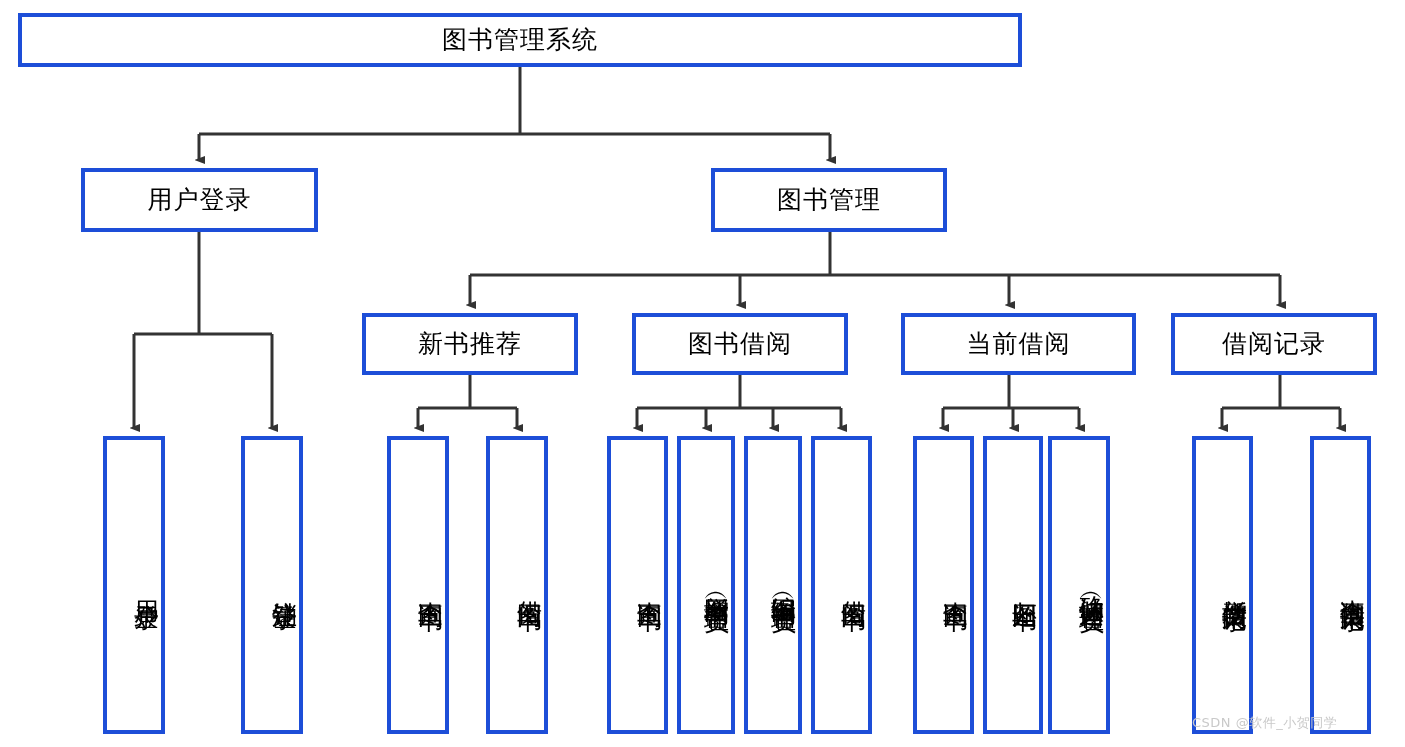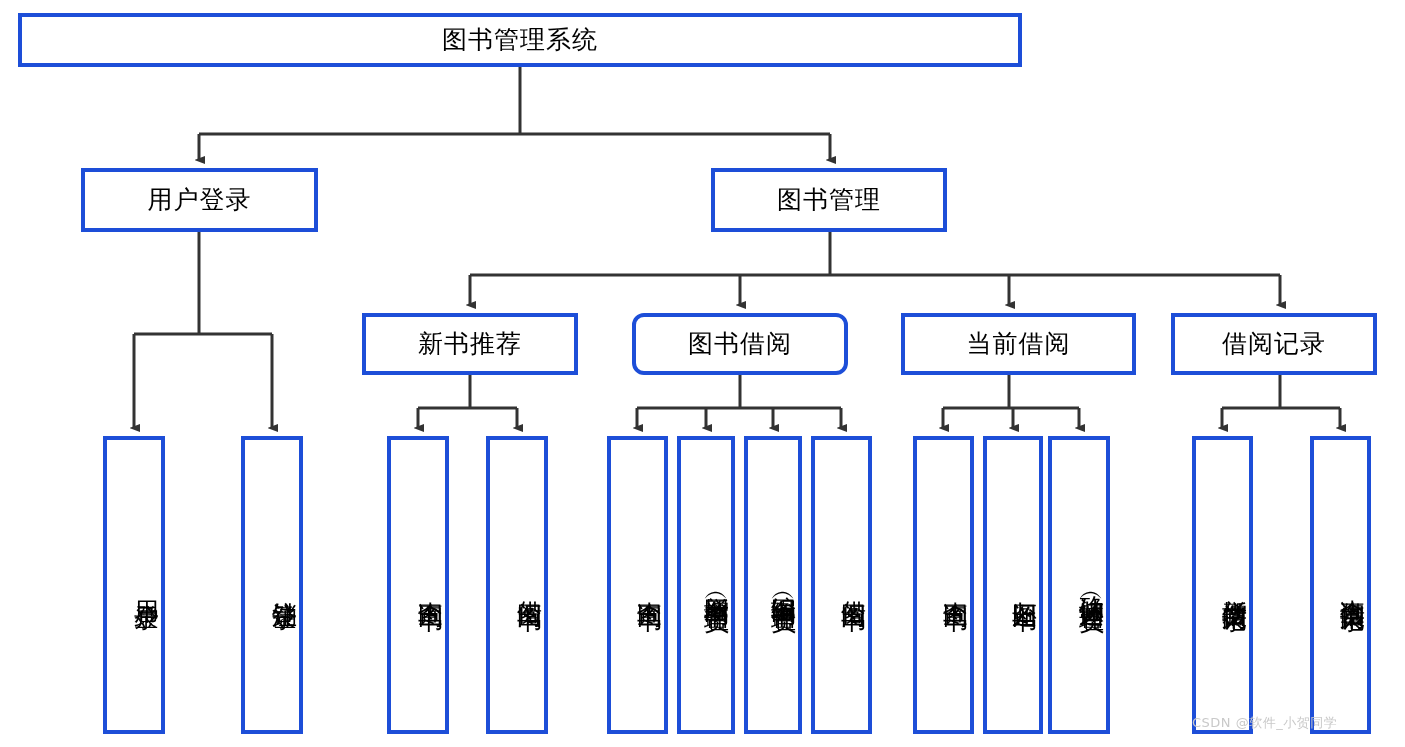--- a/index.html
+++ b/index.html
@@ -129,21 +129,21 @@
   <div class="node horiz" style="left:81px; top:168px; width:237px; height:64px;">
     <span>用户登录</span>
   </div>
   <div class="node horiz" style="left:711px; top:168px; width:236px; height:64px;">
     <span>图书管理</span>
   </div>
 
   <div class="node horiz" style="left:362px; top:313px; width:216px; height:62px;">
     <span>新书推荐</span>
   </div>
-  <div class="node horiz" style="left:632px; top:313px; width:216px; height:62px;border-radius:12px;">
+  <div class="node horiz" style="left:632px; top:313px; width:216px; height:62px;">
     <span>图书借阅</span>
   </div>
   <div class="node horiz" style="left:901px; top:313px; width:235px; height:62px;">
     <span>当前借阅</span>
   </div>
   <div class="node horiz" style="left:1171px; top:313px; width:206px; height:62px;">
     <span>借阅记录</span>
   </div>
 
   <div class="node vert" style="left:103px; top:436px; width:62px; height:298px;">

